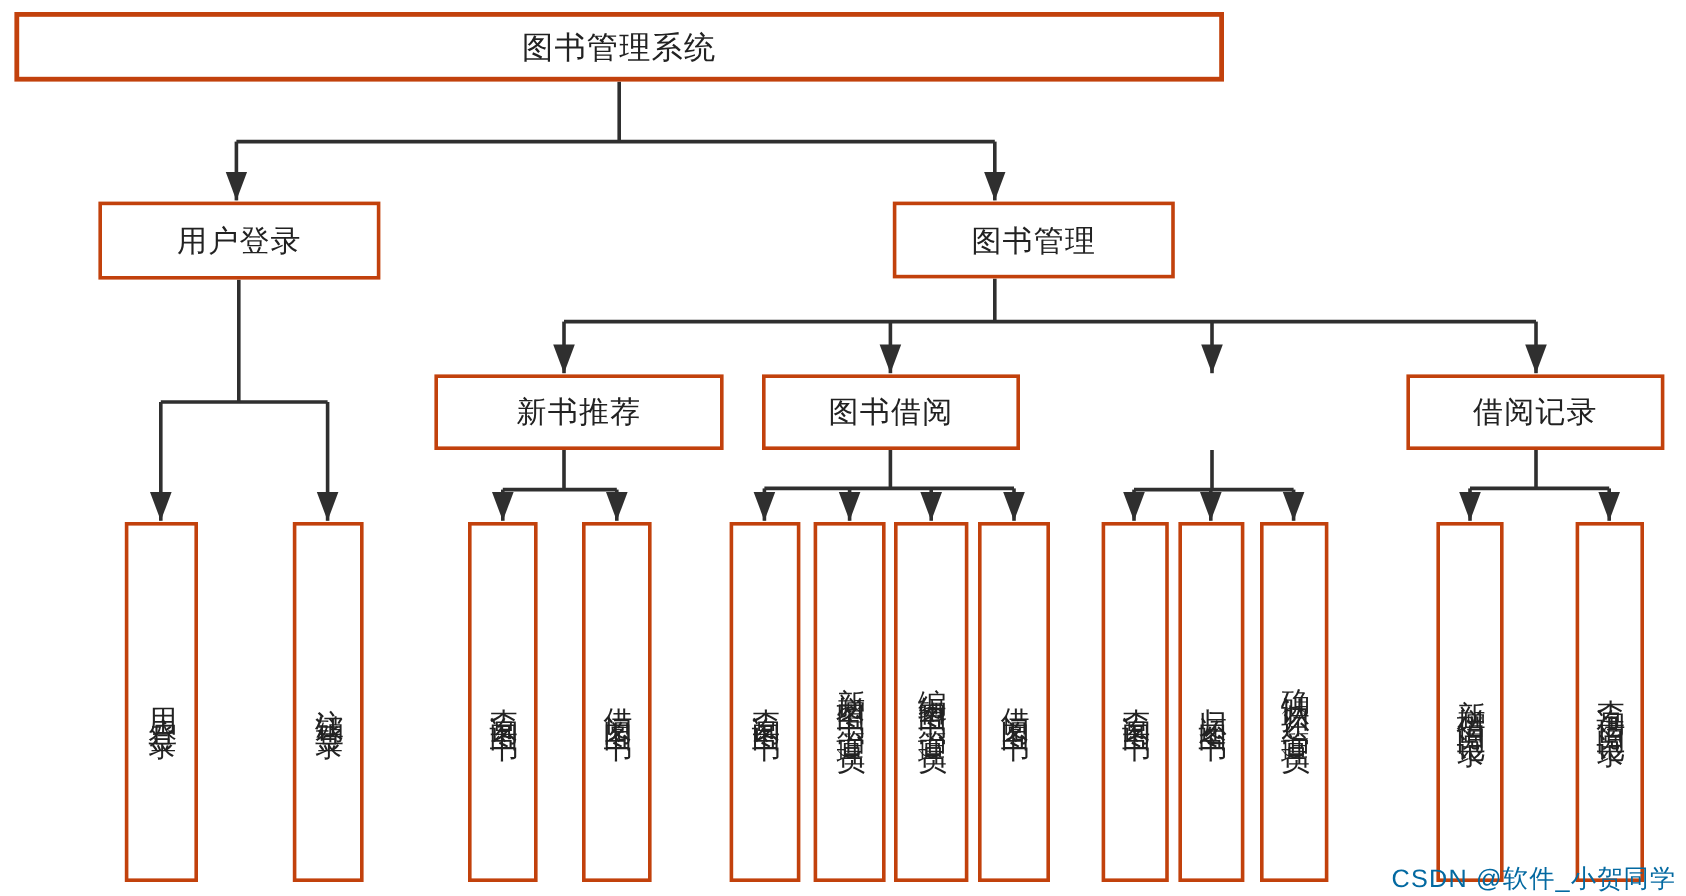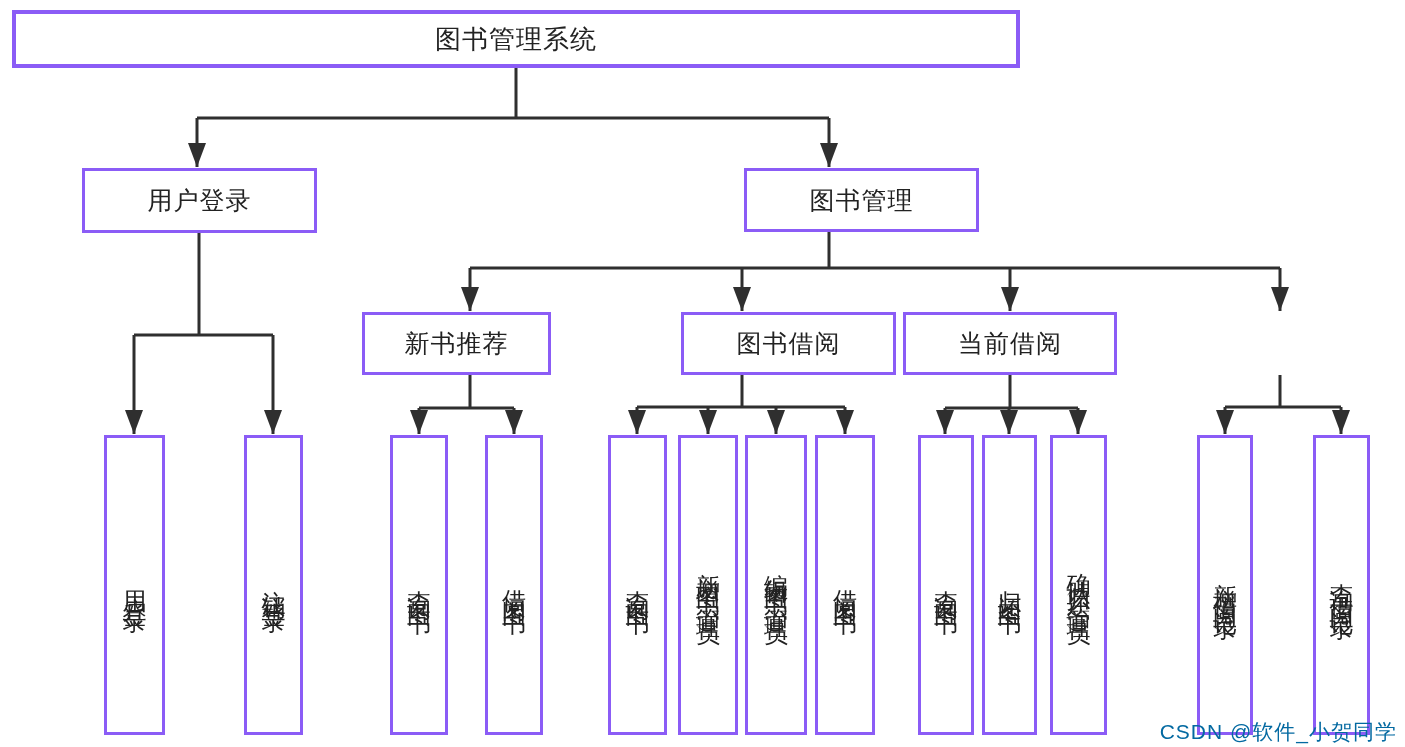--- a/index.html
+++ b/index.html
@@ -17,21 +17,21 @@
   }
   .wires {
     position: absolute;
     left: 0;
     top: 0;
   }
   .node {
     position: absolute;
     box-sizing: border-box;
     background: #ffffff;
-    border: 3px solid #8b5cf6;
+    border: 3px solid #c2410c;
     display: flex;
     align-items: center;
     justify-content: center;
     color: #222222;
   }
   .hbox {
     font-size: 25px;
     letter-spacing: 1px;
     white-space: nowrap;
   }
@@ -126,28 +126,28 @@
     <span>图书管理系统</span>
   </div>
 
   <div class="node hbox" style="left:82px; top:168px; width:235px; height:65px;">
     <span>用户登录</span>
   </div>
   <div class="node hbox" style="left:744px; top:168px; width:235px; height:64px;">
     <span>图书管理</span>
   </div>
 
-  <div class="node hbox" style="left:362px; top:312px; width:189px; height:63px;text-align:center;">
+  <div class="node hbox" style="left:362px; top:312px; width:241px; height:63px;text-align:center;">
     <span>新书推荐</span>
   </div>
-  <div class="node hbox" style="left:635px; top:312px; width:215px; height:63px;margin-left:46px;">
+  <div class="node hbox" style="left:635px; top:312px; width:215px; height:63px;">
     <span>图书借阅</span>
   </div>
-  <div class="node hbox" style="left:903px; top:312px; width:214px; height:63px;">
-    <span>当前借阅</span>
+  <div class="node hbox" style="left:1172px; top:312px; width:215px; height:63px;">
+    <span>借阅记录</span>
   </div>
 
   <div class="node vbox" style="left:104px; top:435px; width:61px; height:300px;">
     <span class="vtext">用户登录</span>
   </div>
   <div class="node vbox" style="left:244px; top:435px; width:59px; height:300px;">
     <span class="vtext">注销登录</span>
   </div>
 
   <div class="node vbox" style="left:390px; top:435px; width:58px; height:300px;">

